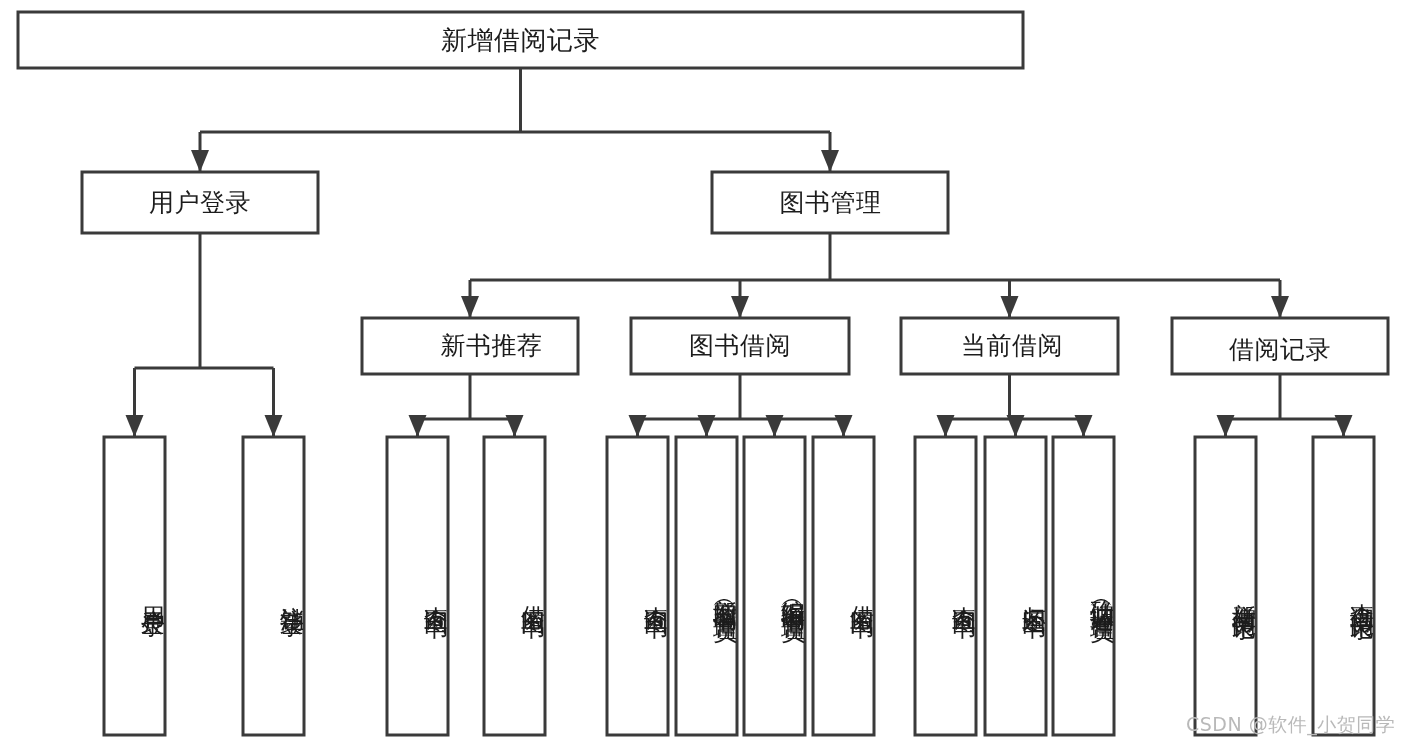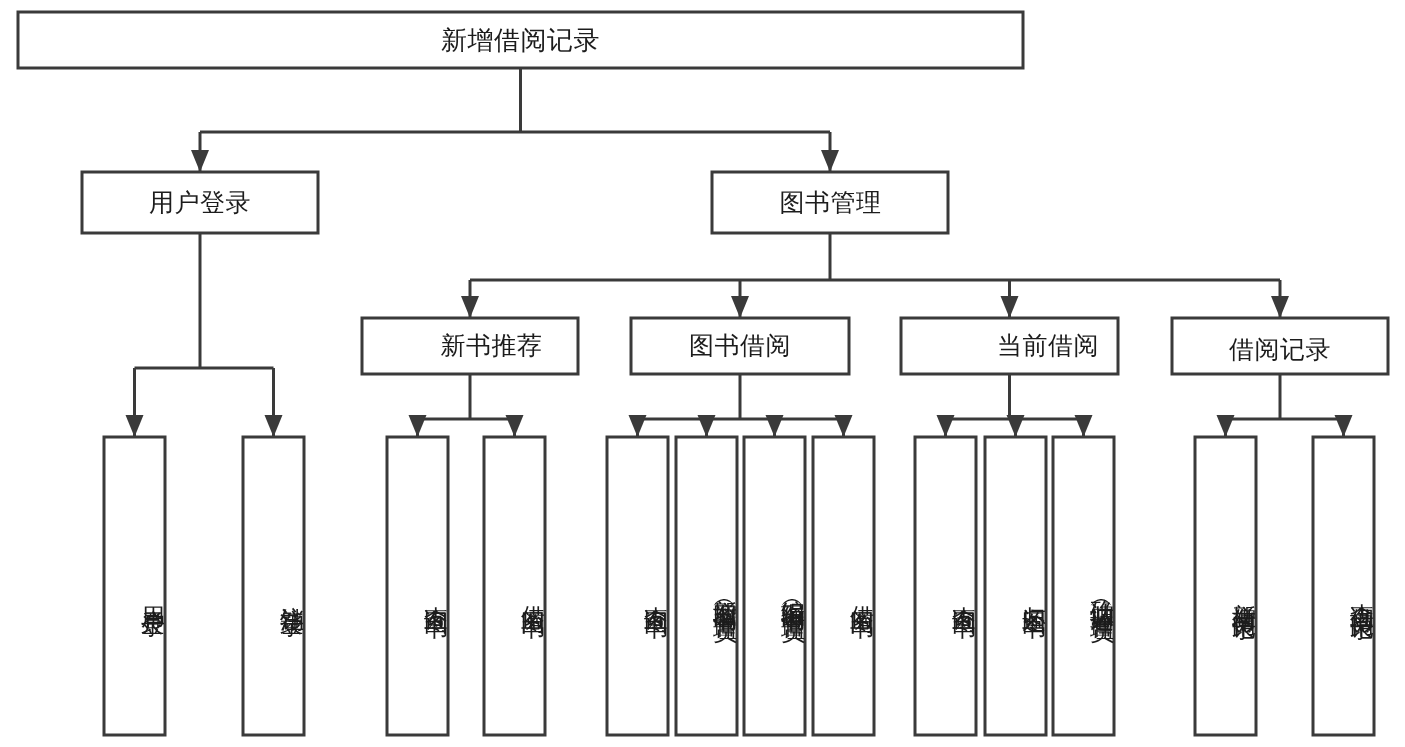--- a/index.html
+++ b/index.html
@@ -168,37 +168,38 @@
         <rect x="1313" y="437" width="61" height="298" class="node-rect"></rect>
       </g>
   </svg>
 
   <div id="label-layer">
       <div class="node-label horizontal root" style="left: 18px; top: 12px; width: 1005px; height: 56px;">新增借阅记录</div>
       <div class="node-label horizontal" style="left: 82px; top: 172px; width: 236px; height: 61px;">用户登录</div>
       <div class="node-label horizontal" style="left: 712px; top: 172px; width: 237px; height: 61px;">图书管理</div>
       <div class="node-label horizontal" style="left: 362px; top: 318px; width: 259px; height: 56px;">新书推荐</div>
       <div class="node-label horizontal" style="left: 631px; top: 318px; width: 218px; height: 56px;">图书借阅</div>
-      <div class="node-label horizontal" style="left: 901px; top: 318px; width: 222px; height: 56px; margin-left: 36px;">当前借阅</div>
+      <div class="node-label horizontal" style="left: 901px; top: 318px; width: 222px; height: 56px;">当前借阅</div>
       <div class="node-label horizontal" style="left: 1172px; top: 318px; width: 216px; height: 64px;">借阅记录</div>
       <div class="node-label vertical" style="left: 104px; top: 437px; width: 61px; height: 298px;">用户登录</div>
       <div class="node-label vertical" style="left: 243px; top: 437px; width: 61px; height: 298px;">注销登录</div>
       <div class="node-label vertical" style="left: 387px; top: 437px; width: 61px; height: 298px;">查询图书</div>
       <div class="node-label vertical" style="left: 484px; top: 437px; width: 61px; height: 298px;">借阅图书</div>
       <div class="node-label vertical" style="left: 607px; top: 437px; width: 61px; height: 298px;">查询图书</div>
       <div class="node-label vertical" style="left: 676px; top: 437px; width: 61px; height: 298px;">新增图书（管理员）</div>
       <div class="node-label vertical" style="left: 744px; top: 437px; width: 61px; height: 298px;">编辑图书（管理员）</div>
       <div class="node-label vertical" style="left: 813px; top: 437px; width: 61px; height: 298px;">借阅图书</div>
       <div class="node-label vertical" style="left: 915px; top: 437px; width: 61px; height: 298px;">查询图书</div>
       <div class="node-label vertical" style="left: 985px; top: 437px; width: 61px; height: 298px;">归还图书</div>
       <div class="node-label vertical" style="left: 1053px; top: 437px; width: 61px; height: 298px;">确认归还（管理员）</div>
       <div class="node-label vertical" style="left: 1195px; top: 437px; width: 61px; height: 298px;">新增借阅记录</div>
       <div class="node-label vertical" style="left: 1313px; top: 437px; width: 61px; height: 298px;">查询借阅记录</div>
     </div>
 
+  <div class="watermark">CSDN @软件_小贺同学</div>
 <div class="hit-box" title="图书管理系统" style="left: 18px; top: 12px; width: 1005px; height: 56px;"></div>
     <div class="hit-box" title="用户登录" style="left: 82px; top: 172px; width: 236px; height: 61px;"></div>
     <div class="hit-box" title="图书管理" style="left: 712px; top: 172px; width: 236px; height: 61px;"></div>
     <div class="hit-box" title="新书推荐" style="left: 362px; top: 318px; width: 216px; height: 56px;"></div>
     <div class="hit-box" title="图书借阅" style="left: 631px; top: 318px; width: 218px; height: 56px;"></div>
     <div class="hit-box" title="当前借阅" style="left: 901px; top: 318px; width: 217px; height: 56px;"></div>
     <div class="hit-box" title="借阅记录" style="left: 1172px; top: 318px; width: 216px; height: 56px;"></div>
     <div class="hit-box" title="用户登录" style="left: 104px; top: 437px; width: 61px; height: 298px;"></div>
     <div class="hit-box" title="注销登录" style="left: 243px; top: 437px; width: 61px; height: 298px;"></div>
     <div class="hit-box" title="查询图书" style="left: 387px; top: 437px; width: 61px; height: 298px;"></div>

